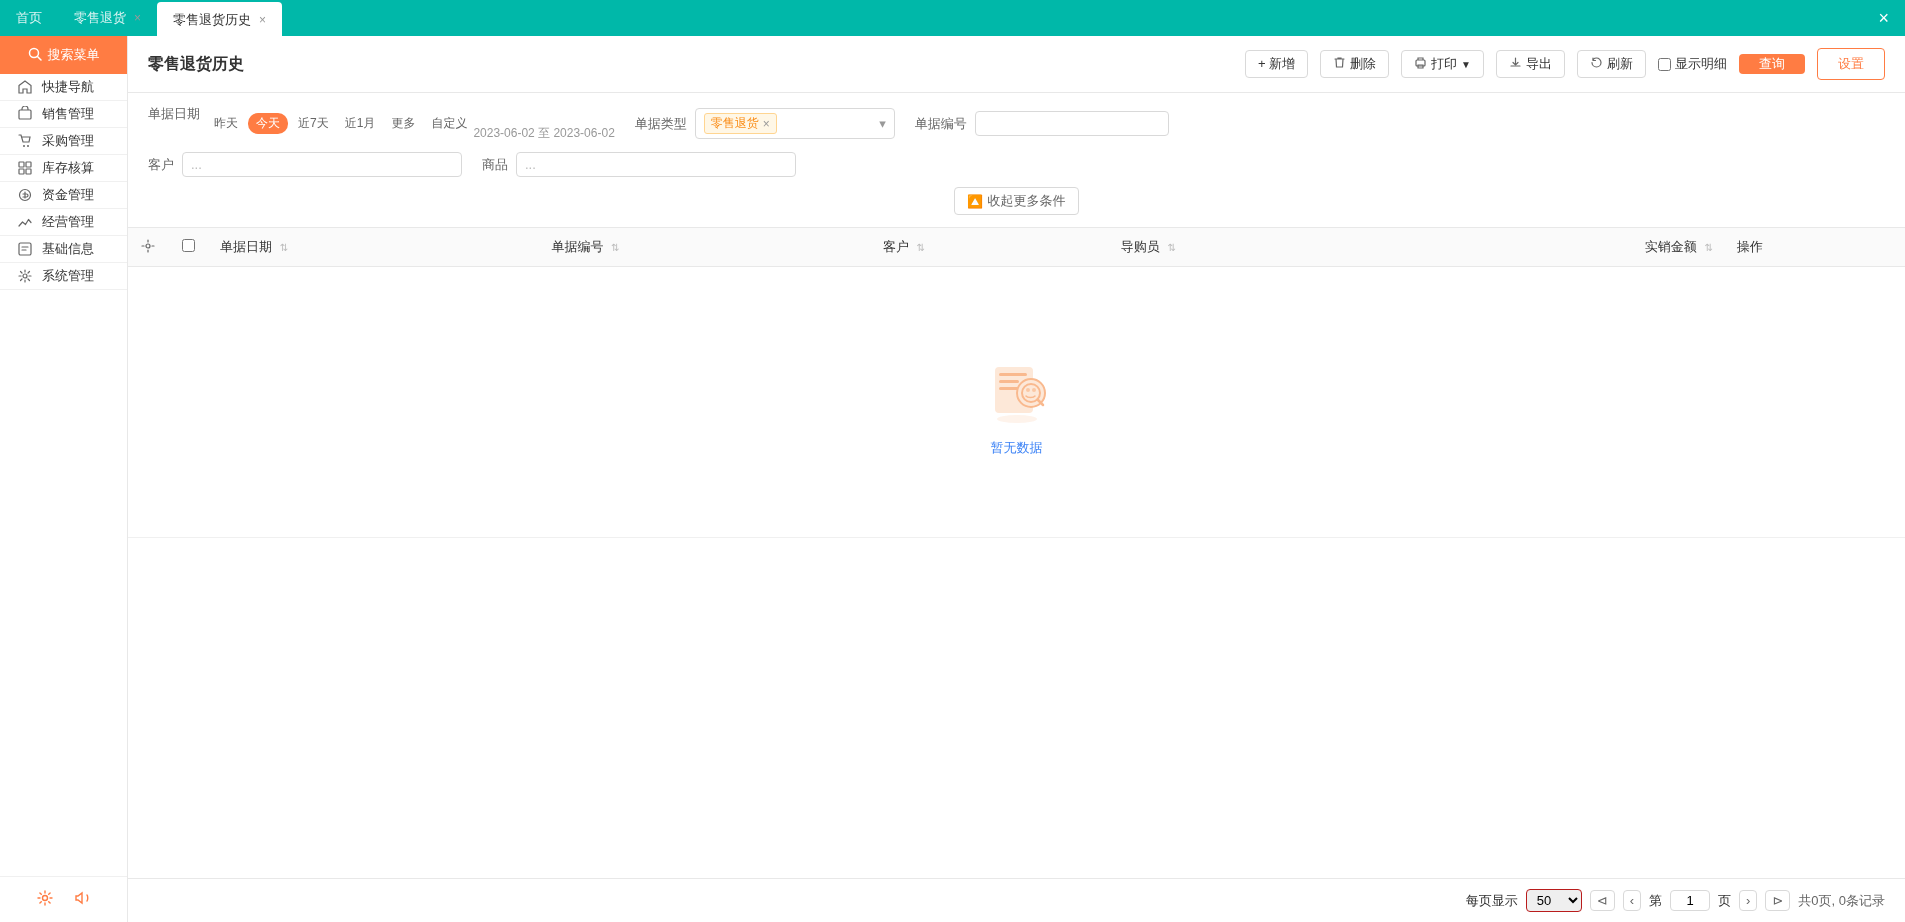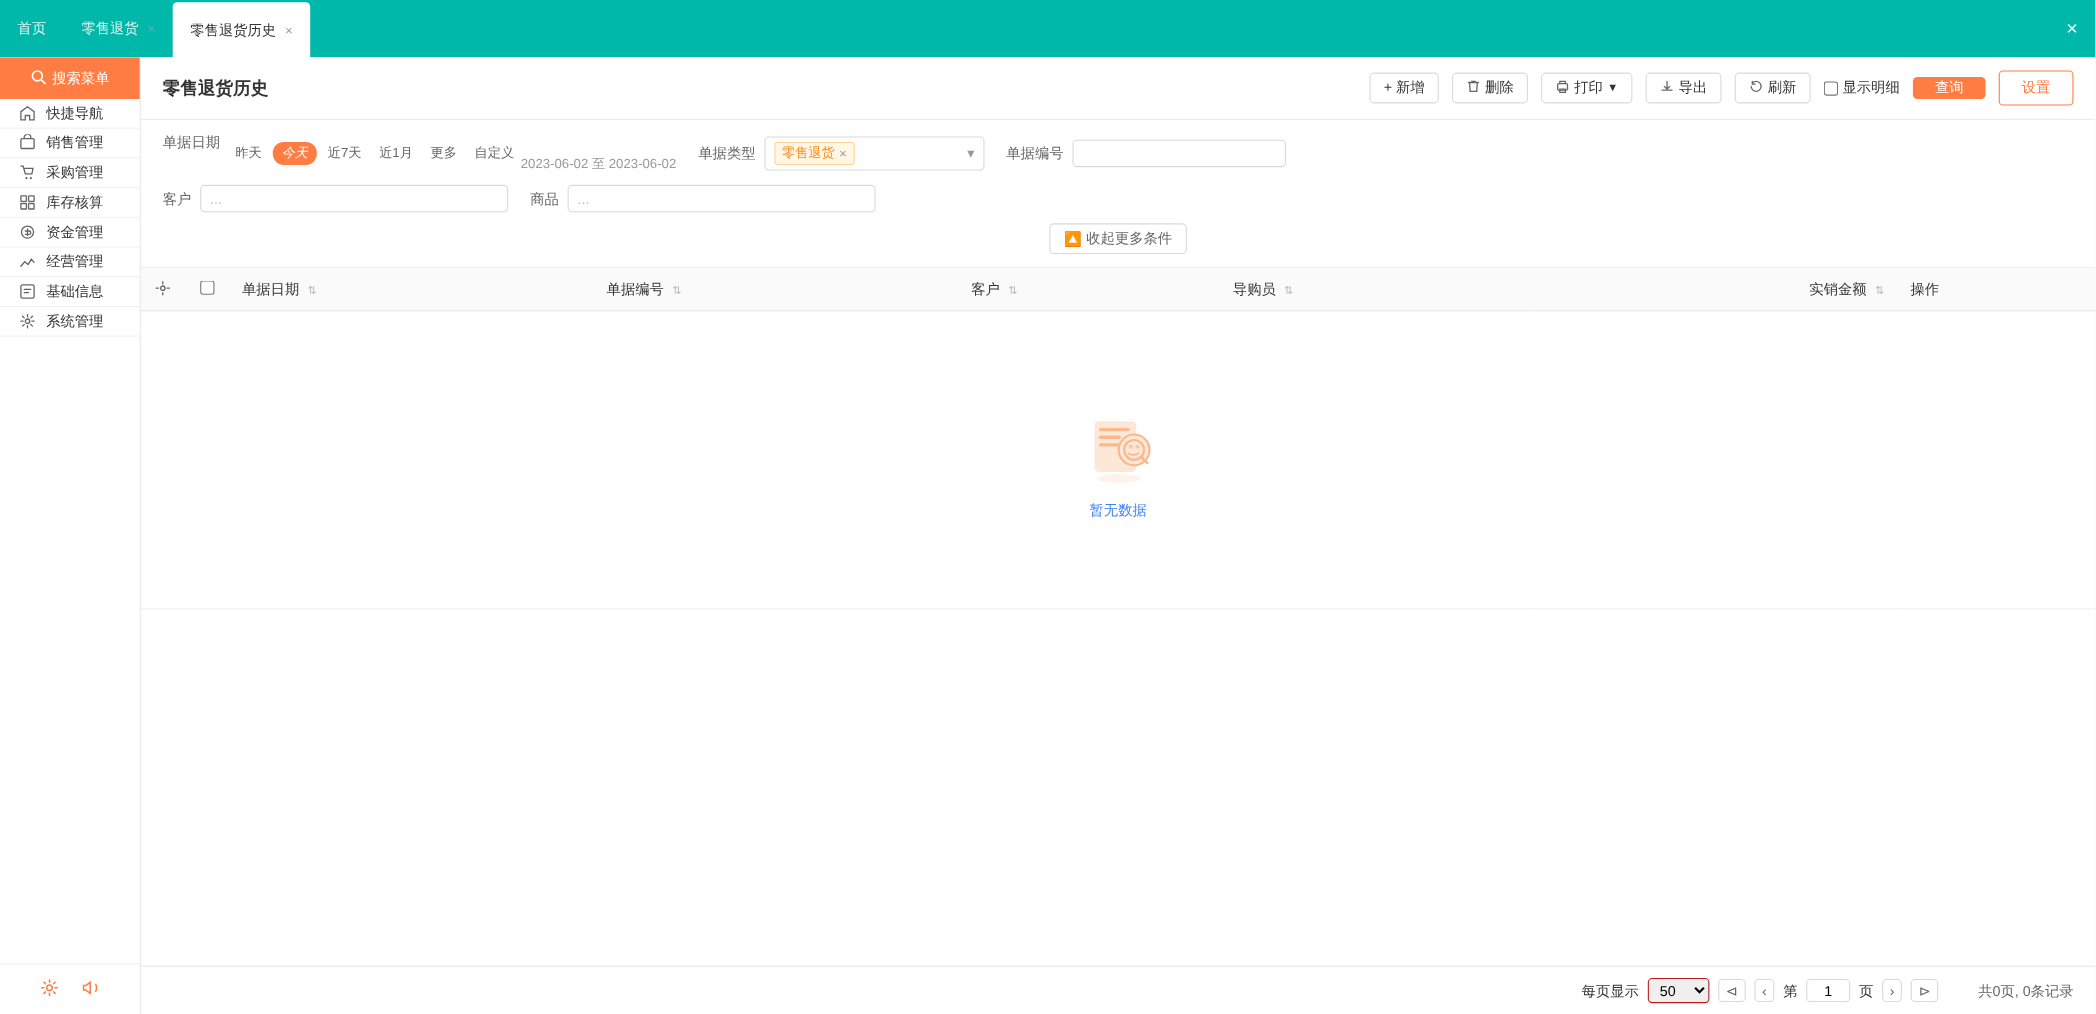--- a/index.html
+++ b/index.html
@@ -1,19 +1,19 @@
 <!DOCTYPE html>
 <html><head>
   <meta charset="utf-8">
   <style>
     * { margin: 0; padding: 0; box-sizing: border-box; }
     body { font-family: 'Microsoft YaHei', sans-serif; font-size: 13px; background: #f5f5f5; display: flex; flex-direction: column; height: 922px; overflow: hidden; }
 
     
-    .top-bar { background: #00b8a9; display: flex; align-items: center; height: 52px; flex-shrink: 0; }
+    .top-bar { background: #00b8a9; display: flex; align-items: center; height: 36px; flex-shrink: 0; }
     .top-bar-tabs { display: flex; align-items: center; flex: 1; height: 100%; }
     .tab { display: flex; align-items: center; padding: 0 16px; height: 100%; color: rgba(255,255,255,0.85); font-size: 13px; cursor: pointer; position: relative; white-space: nowrap; }
     .tab.active { background: #fff; color: #333; border-radius: 4px 4px 0 0; margin-top: 4px; }
     .tab .tab-close { margin-left: 8px; font-size: 12px; color: #999; cursor: pointer; }
     .tab.active .tab-close { color: #999; }
     .top-bar-close { color: white; padding: 0 16px; font-size: 18px; cursor: pointer; }
 
     
     .main-layout { display: flex; flex: 1; overflow: hidden; }
 
@@ -36,21 +36,21 @@
     .btn-setting { background: #fff; color: #ff7c43; border: 1px solid #ff7c43; padding: 6px 20px; border-radius: 4px; cursor: pointer; font-size: 13px; }
     .display-detail { display: flex; align-items: center; gap: 4px; font-size: 13px; color: #333; }
     .display-detail input[type=checkbox] { cursor: pointer; }
 
     
     .filter-area { background: #fff; padding: 12px 20px; border-bottom: 1px solid #e8e8e8; flex-shrink: 0; }
     .filter-row { display: flex; align-items: center; gap: 20px; margin-bottom: 10px; flex-wrap: wrap; }
     .filter-label { color: #666; font-size: 13px; white-space: nowrap; }
     .date-shortcuts { display: flex; align-items: center; gap: 4px; }
     .date-shortcut { padding: 2px 6px; border-radius: 3px; cursor: pointer; font-size: 12px; color: #666; }
-    .date-shortcut.active { background: #ff7c43; color: white; border-radius: 10px; padding: 2px 8px; font-style: italic; }
+    .date-shortcut.active { background: #ff7c43; color: white; border-radius: 10px; padding: 2px 8px; }
     .date-range { font-size: 12px; color: #999; margin-top: 20px; }
     .filter-select { display: flex; align-items: center; border: 1px solid #d9d9d9; border-radius: 4px; padding: 4px 8px; min-width: 200px; cursor: pointer; background: #fff; }
     .filter-select .tag { background: #fff7e6; border: 1px solid #ffd591; border-radius: 3px; padding: 1px 6px; font-size: 12px; color: #fa8c16; display: flex; align-items: center; gap: 4px; }
     .filter-select .tag .remove { cursor: pointer; color: #999; }
     .filter-select .arrow { margin-left: auto; color: #999; }
     .filter-input { border: 1px solid #d9d9d9; border-radius: 4px; padding: 4px 8px; font-size: 13px; min-width: 200px; outline: none; color: #333; }
     .filter-input::placeholder { color: #bbb; }
     .collapse-btn { display: flex; align-items: center; gap: 4px; color: #666; cursor: pointer; font-size: 13px; padding: 4px 12px; border: 1px solid #d9d9d9; border-radius: 4px; background: #fff; margin: 0 auto; }
 
     
@@ -65,21 +65,21 @@
     
     .empty-state { display: flex; flex-direction: column; align-items: center; justify-content: center; padding: 80px 0; }
     .empty-icon { width: 80px; height: 80px; margin-bottom: 12px; }
     .empty-text { color: #3b82f6; font-size: 13px; }
 
     
     .pagination { display: flex; align-items: center; justify-content: flex-end; padding: 10px 20px; background: #fff; border-top: 1px solid #e8e8e8; gap: 8px; font-size: 13px; color: #333; flex-shrink: 0; }
     .page-size-select { border: 1px solid #b91c1c; border-radius: 4px; padding: 2px 6px; font-size: 13px; }
     .page-btn { border: 1px solid #d9d9d9; background: #fff; border-radius: 4px; padding: 2px 6px; cursor: pointer; color: #666; font-size: 13px; }
     .page-input { border: 1px solid #d9d9d9; border-radius: 4px; padding: 2px 6px; width: 40px; text-align: center; font-size: 13px; }
-    .total-info { color: #666; margin-left: 28px; }
+    .total-info { color: #666; }
   </style>
 </head>
 <body>
 
 <div class="top-bar">
   <div class="top-bar-tabs">
     <div class="tab">
       <span>首页</span>
     </div>
     <div class="tab">

